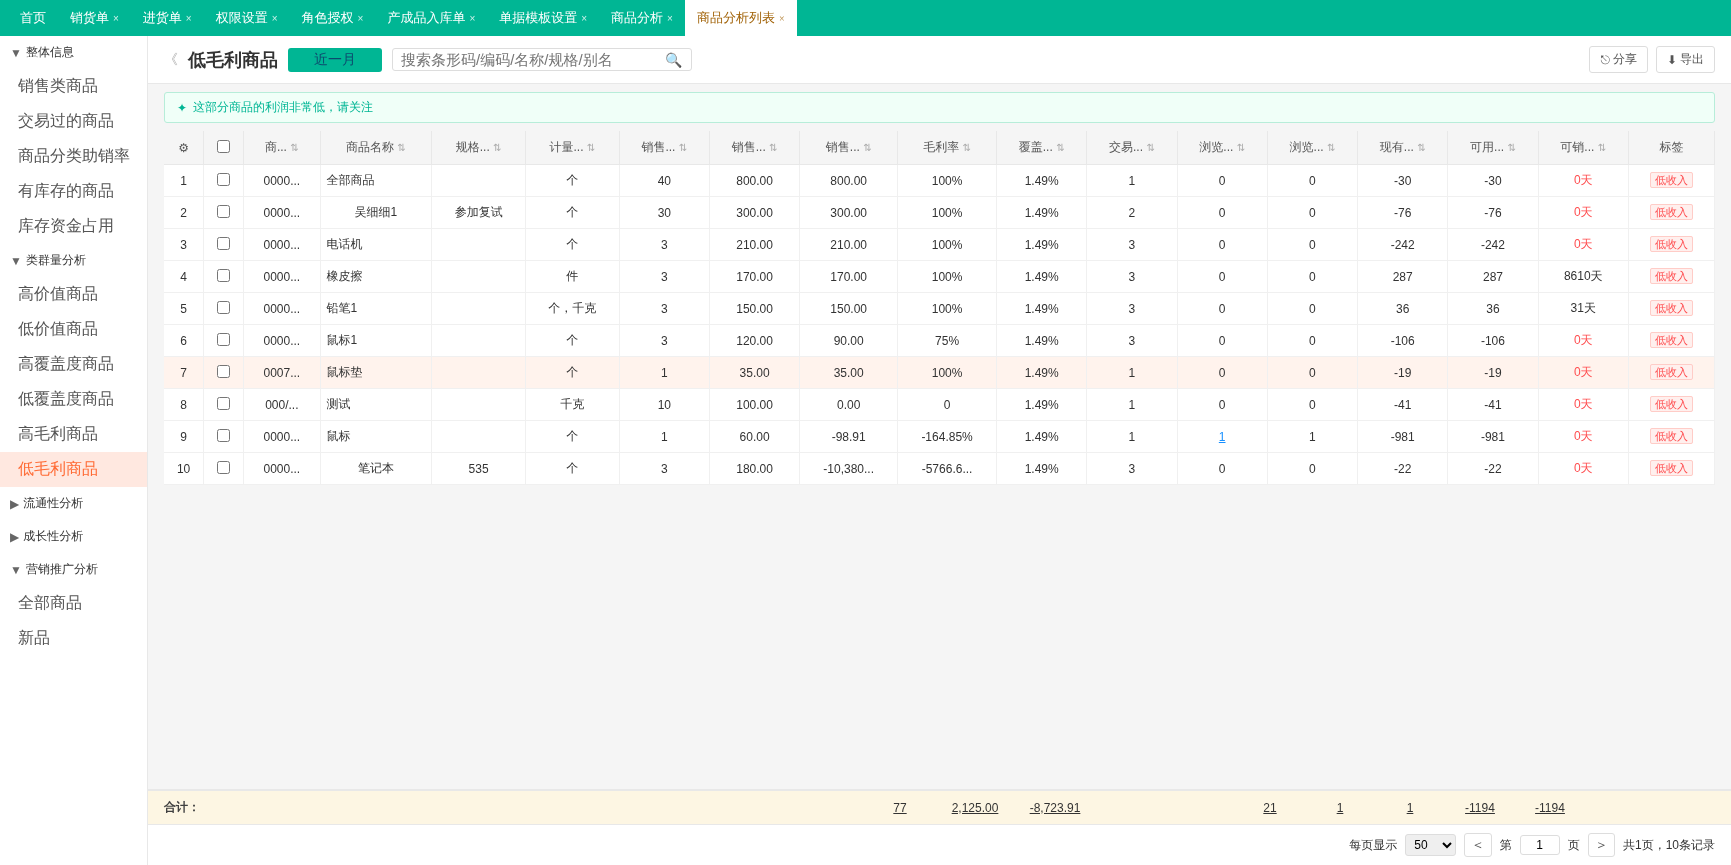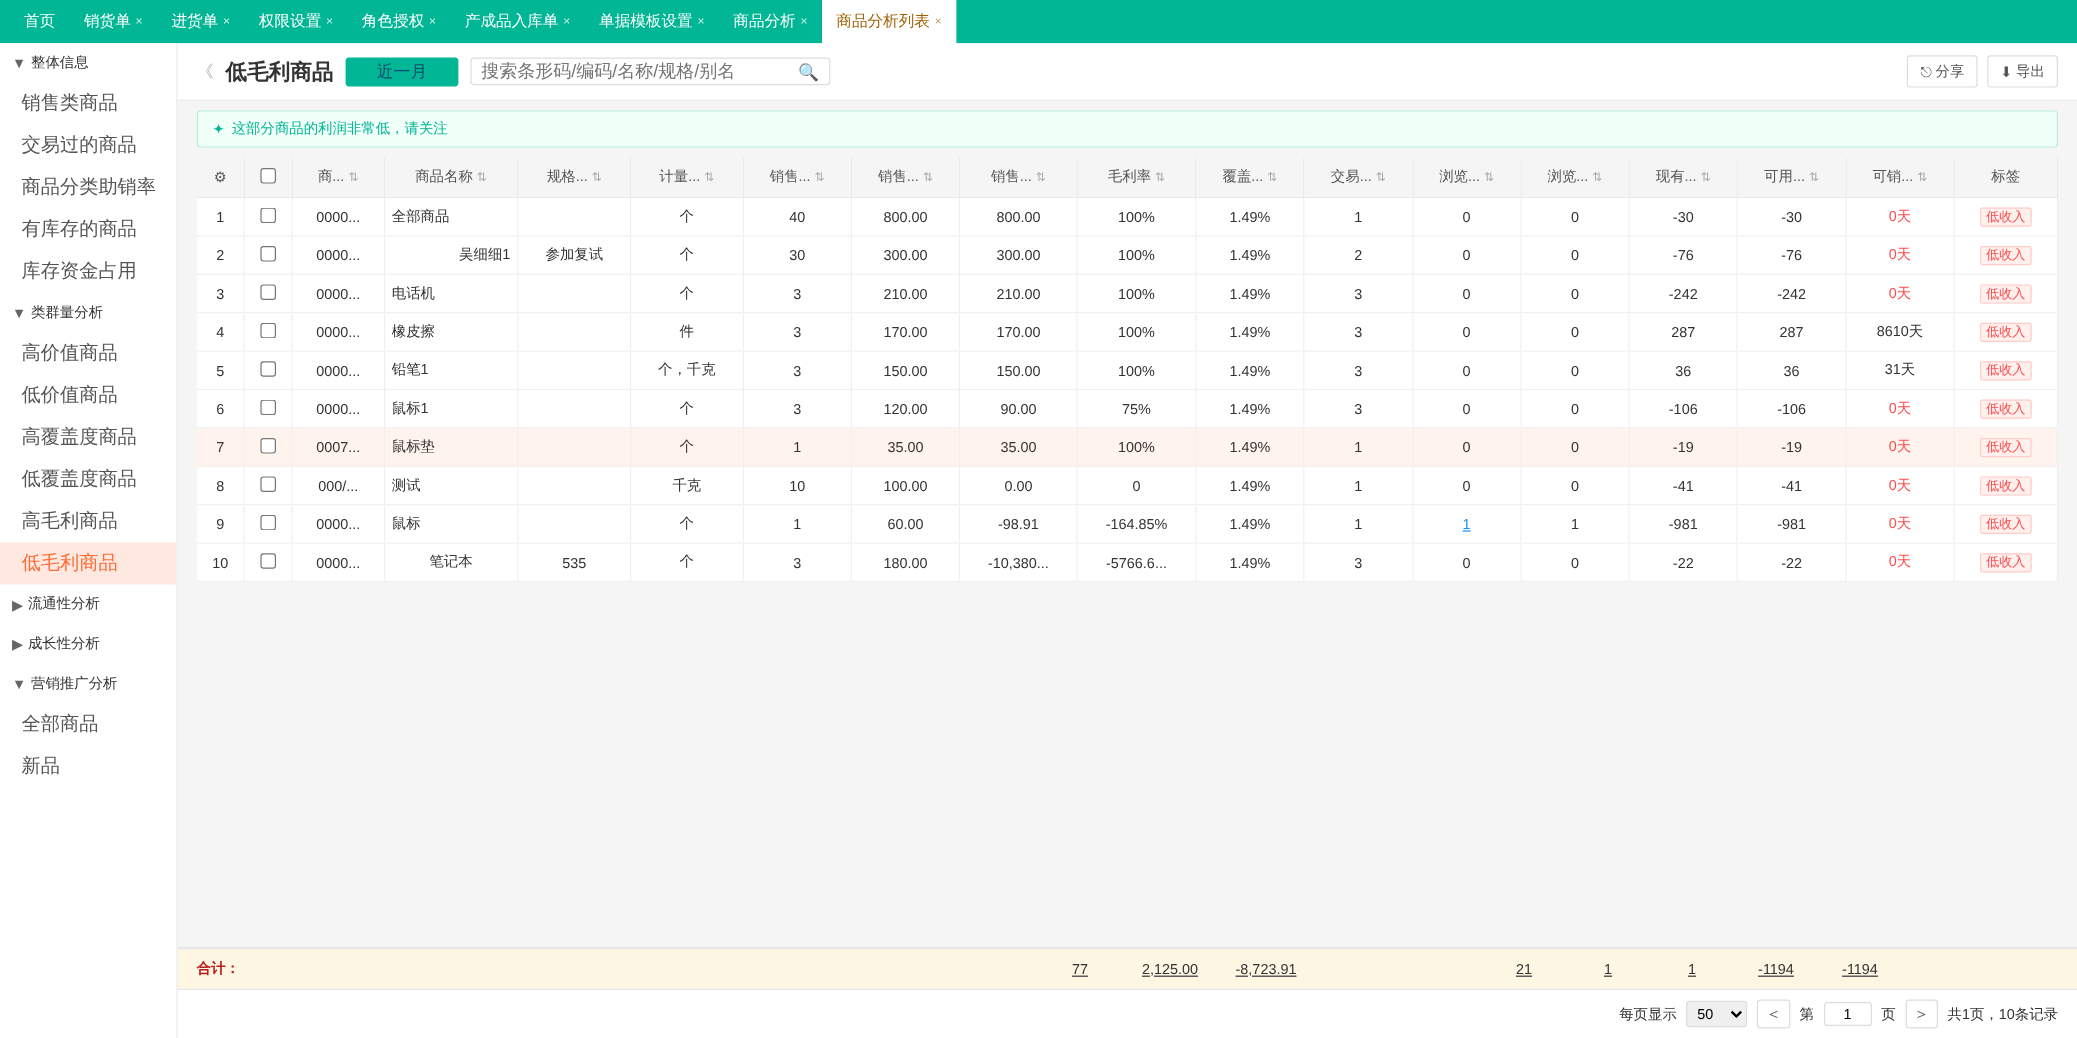--- a/index.html
+++ b/index.html
@@ -170,21 +170,21 @@
     
     .table-footer {
       background: #fdf6e3;
       border-top: 2px solid #e8e8e8;
       display: flex;
       align-items: center;
       padding: 8px 16px;
       font-size: 12px;
       gap: 0;
     }
-    .footer-label { color: #b91c1c; margin-right: 8px; font-weight: bold; }
+    .footer-label { color: #404040; margin-right: 8px; font-weight: bold; }
     .footer-cell {
       text-align: center;
       padding: 0 6px;
       text-decoration: underline;
     }
 
     
     .pagination-bar {
       background: #fff;
       border-top: 1px solid #e8e8e8;
@@ -377,21 +377,21 @@
       <td>0</td>
       <td>-30</td>
       <td>-30</td>
       <td class="text-red">0天</td>
       <td><span class="tag-low-income">低收入</span></td>
     </tr>
             <tr>
       <td>2</td>
       <td><input type="checkbox" style=""></td>
       <td>0000...</td>
-      <td style="text-align:right">吴细细1</td>
+      <td style="text-align:center">吴细细1</td>
       <td>参加复试</td>
       <td>个</td>
       <td>30</td>
       <td>300.00</td>
       <td>300.00</td>
       <td>100%</td>
       <td>1.49%</td>
       <td>2</td>
       <td>0</td>
       <td>0</td>

